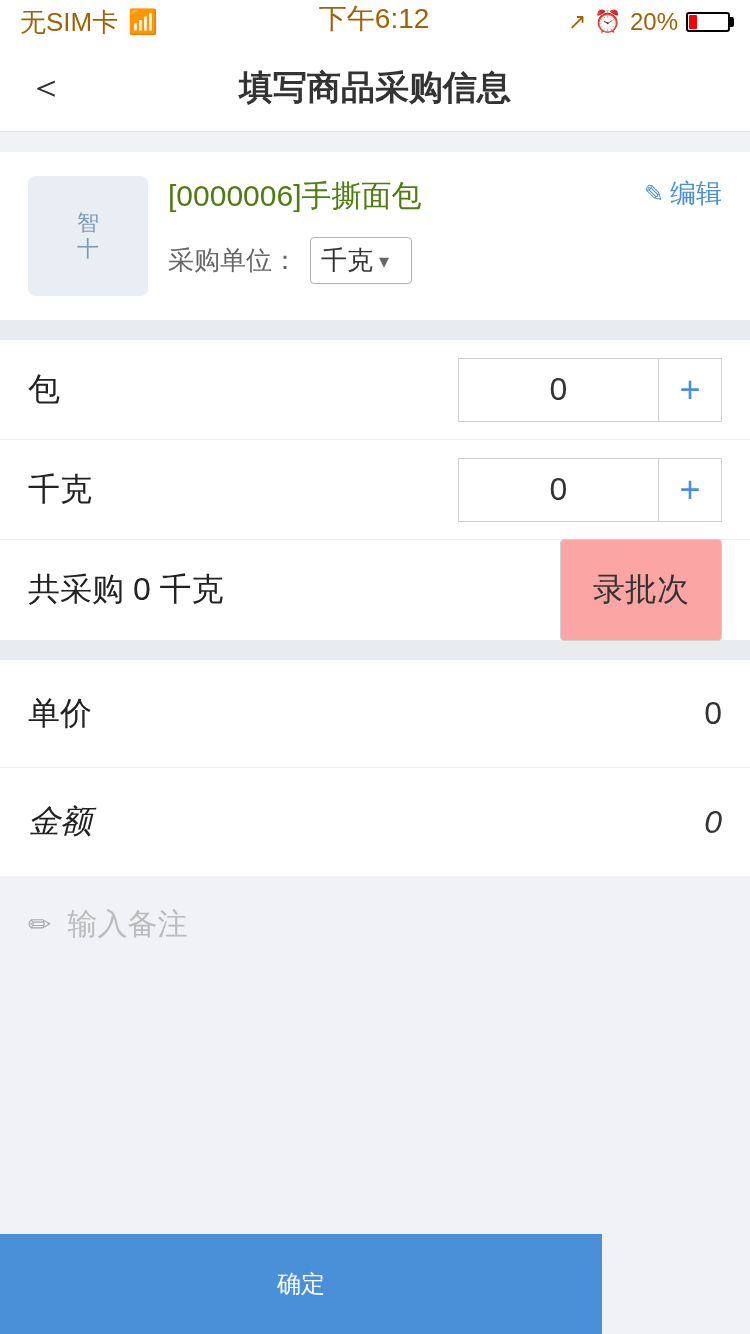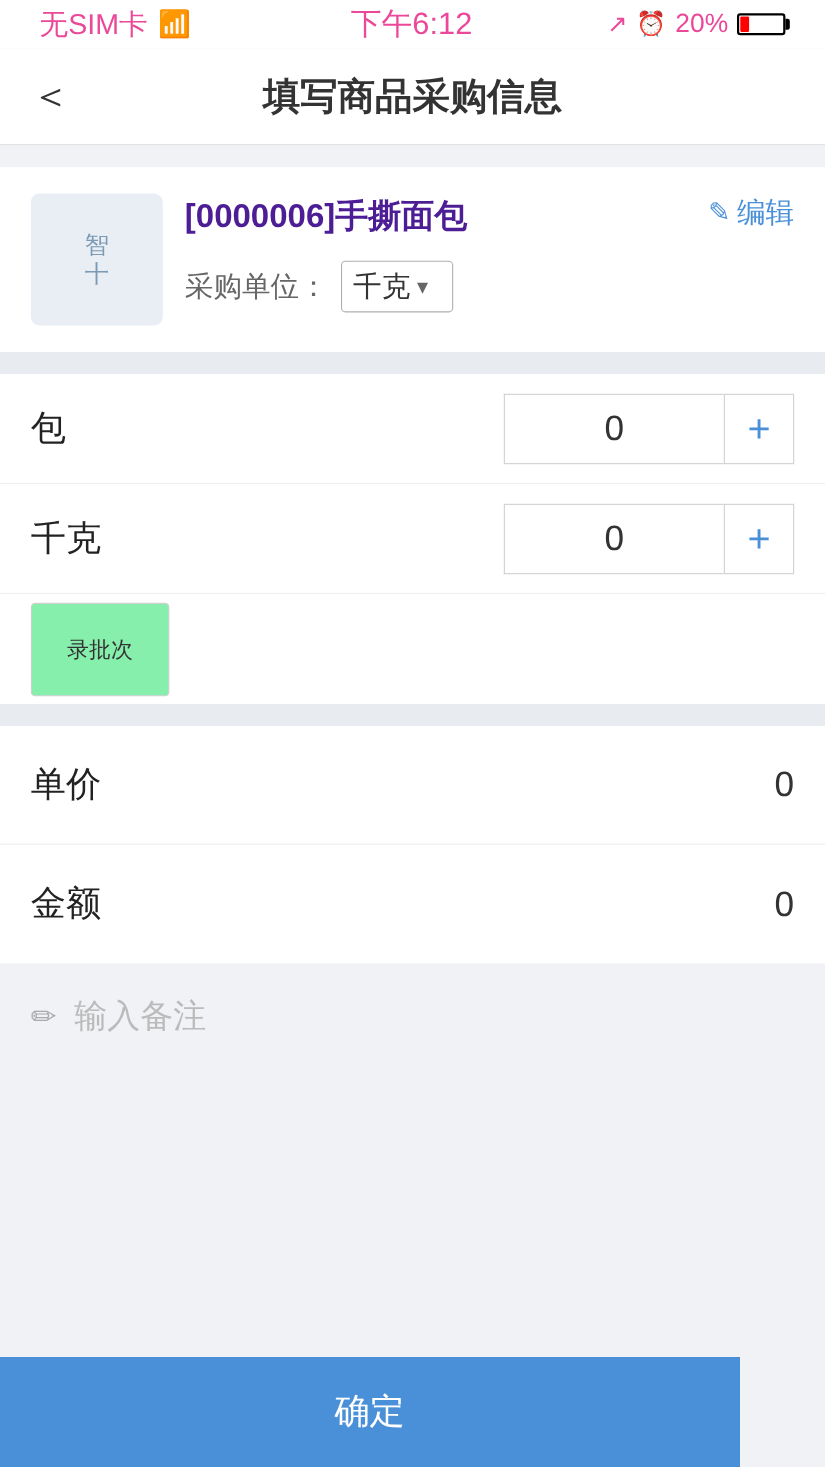--- a/index.html
+++ b/index.html
@@ -11,25 +11,24 @@
       background: #f0f2f5;
       font-size: 28px;
     }
 
     
     .status-bar {
       width: 750px;
       height: 44px;
       background: #fff;
       display: flex;
-      align-items: center;
       justify-content: space-between;
-      padding: 0 36px;
+      padding: 0 20px;
       font-size: 26px;
-      color: #ec4899;
+      color: #a16207;
     }
     .status-left { display: flex; align-items: center; gap: 10px; }
     .status-center { font-size: 28px; font-weight: 500; margin-left: 22px; }
     .status-right { display: flex; align-items: center; gap: 8px; font-size: 24px; }
     .battery-icon {
       width: 44px;
       height: 20px;
       border: 2px solid #000;
       border-radius: 3px;
       position: relative;
@@ -104,23 +103,23 @@
       font-size: 22px;
       color: #7a9ab5;
       text-align: center;
       line-height: 1.2;
     }
     .product-info {
       flex: 1;
     }
     .product-name {
       font-size: 30px;
-      color: #4c1d95;
+      color: #4d7c0f;
       margin-bottom: 20px;
-      font-weight: 700;
+      font-weight: 400;
     }
     .product-unit-row {
       display: flex;
       align-items: center;
       gap: 12px;
     }
     .unit-label {
       font-size: 26px;
       color: #666;
     }
@@ -249,41 +248,42 @@
     }
     .summary-text {
       font-size: 32px;
       color: #222;
       font-weight: 500;
     }
     .record-btn {
       border: 1.5px solid #d0d0d0;
       border-radius: 4px;
       padding: 28px 32px;
-      font-size: 20px;
-      color: #333;
-      background: #86efac;
+      font-size: 32px;
+      color: #333;
+      background: #fca5a5;
       cursor: pointer;
     }
 
     
     .info-section {
       background: #fff;
       margin-top: 0;
     }
     .info-row {
       display: flex;
       align-items: center;
       justify-content: space-between;
       padding: 0 28px;
       height: 108px;
       border-bottom: 1px solid #eee;
     }
     .info-row:last-child {
       border-bottom: none;
+      font-style: italic;
     }
     .info-label {
       font-size: 32px;
       color: #222;
     }
     .info-value {
       font-size: 32px;
       color: #333;
     }
 
@@ -312,27 +312,27 @@
       flex: 1;
       background: #f0f2f5;
       min-height: 200px;
     }
 
     
     .confirm-btn {
       position: fixed;
       bottom: 0;
       left: 0;
-      width: 672px;
+      width: 602px;
       height: 100px;
       background: #4a90d9;
       display: flex;
       align-items: center;
       justify-content: center;
-      font-size: 32px;
+      font-size: 24px;
       color: #fff;
       font-weight: 500;
       cursor: pointer;
       border: none;
       outline: none;
     }
 
     .wifi-icon { font-size: 24px; }
   </style>
 </head>
@@ -400,20 +400,21 @@
       <span class="input-row-label-main">千克</span>
     </div>
     <div class="input-control">
       <input type="text" class="qty-input" value="0" style="">
       <div class="qty-plus">+</div>
     </div>
   </div>
 </div>
 
 <div class="summary-row">
+  <span class="summary-text">共采购 0 千克</span>
   <button class="record-btn">录批次</button>
 </div>
 
 <div class="divider-block"></div>
 
 <div class="info-section">
   <div class="info-row">
     <span class="info-label">单价</span>
     <span class="info-value">0</span>
   </div>

